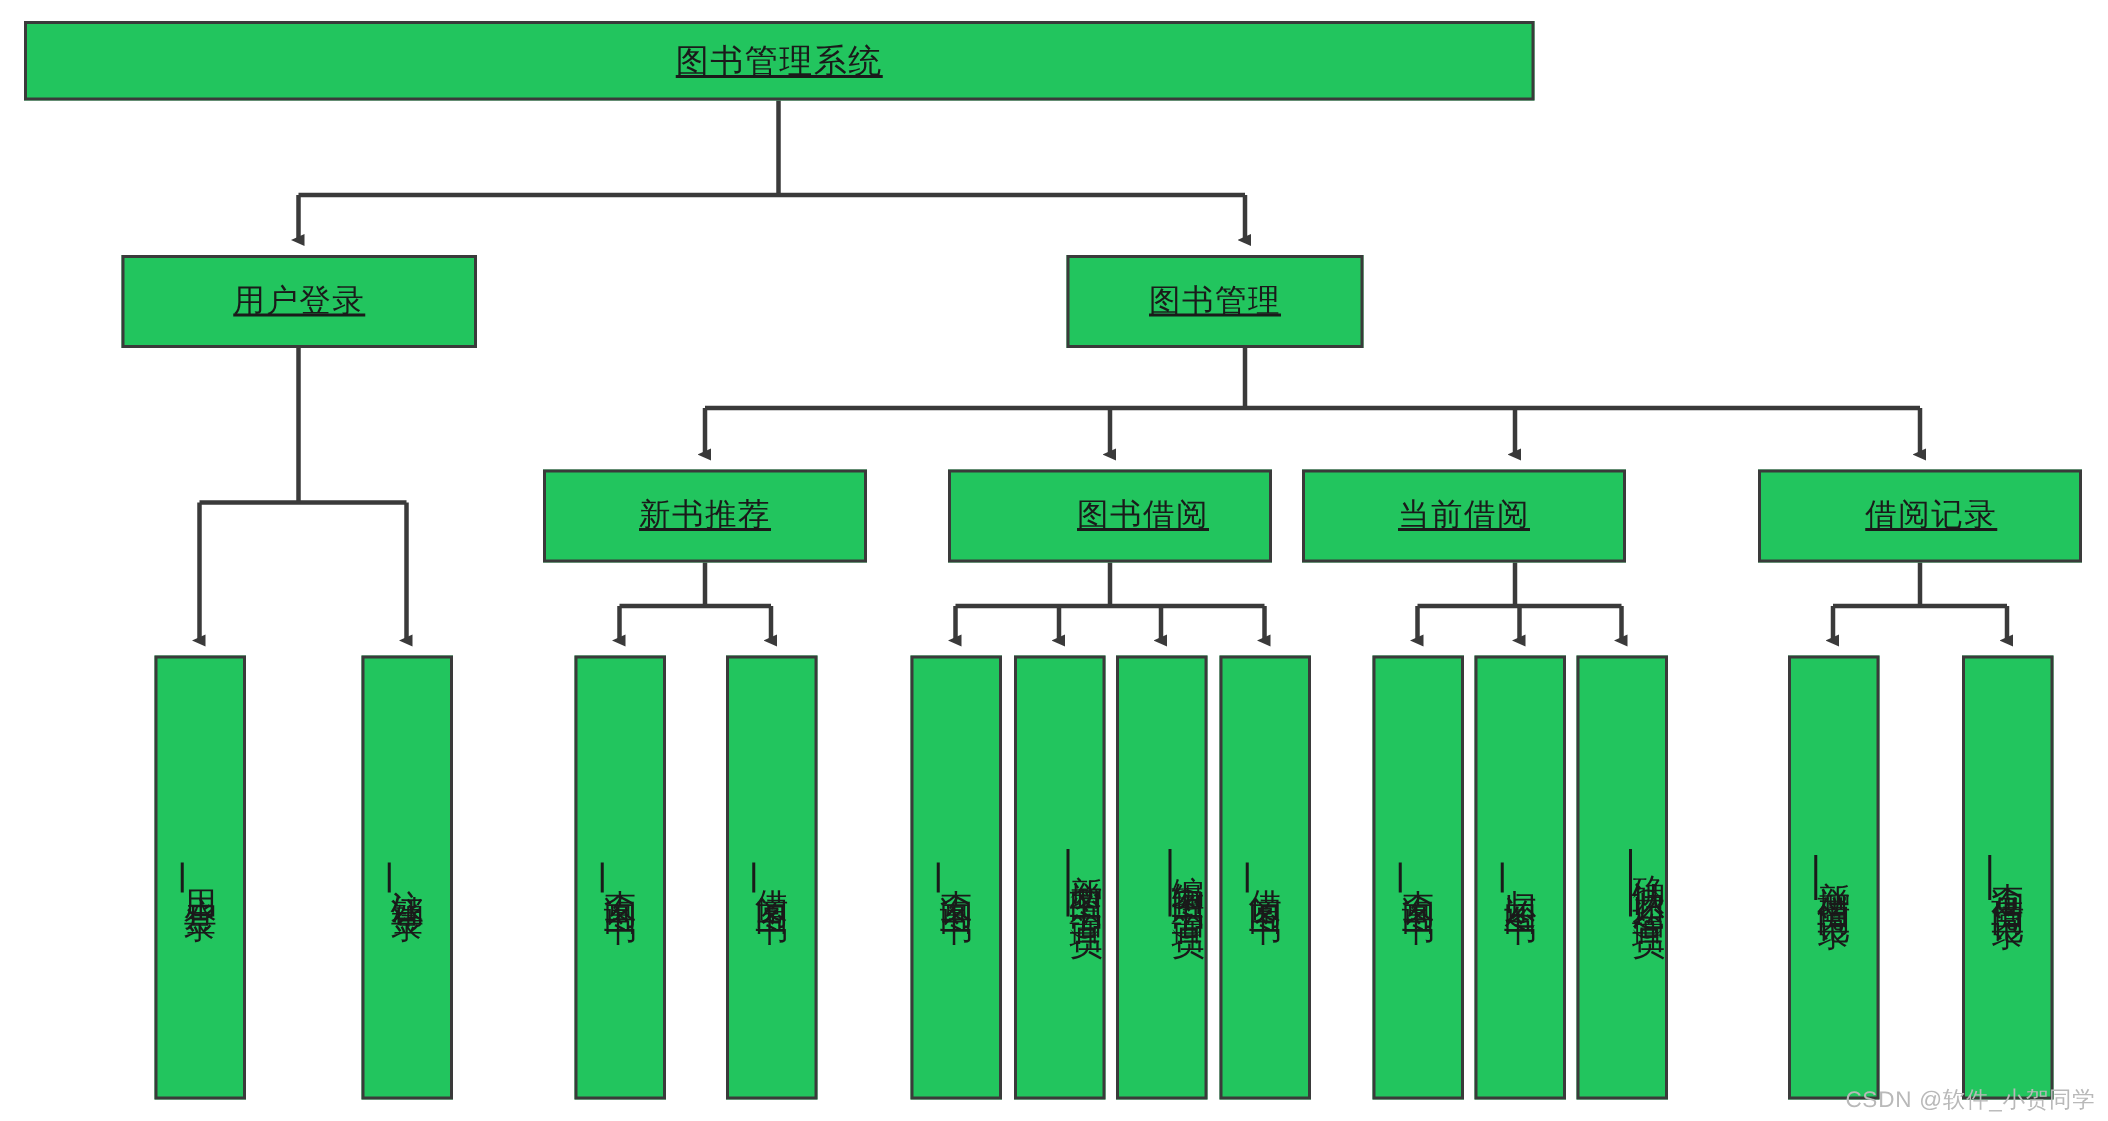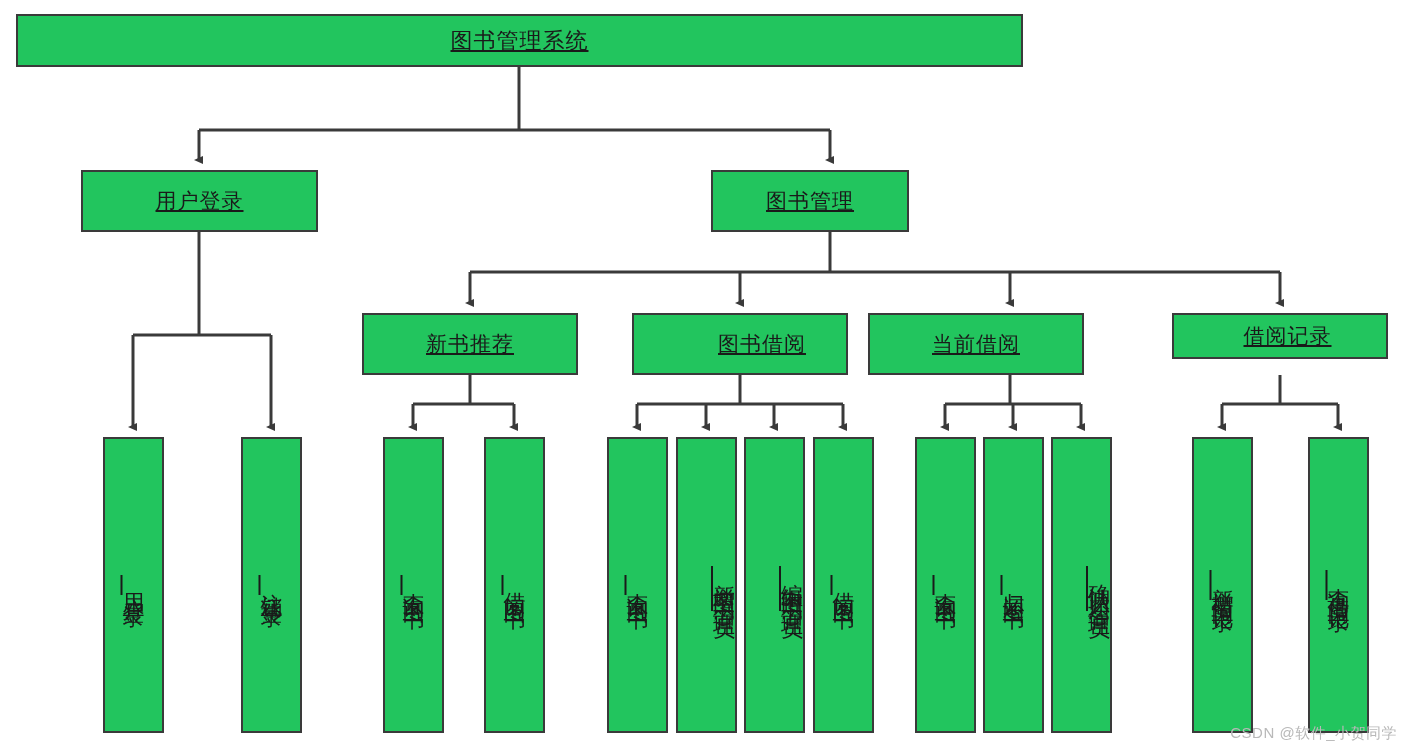--- a/index.html
+++ b/index.html
@@ -133,21 +133,21 @@
 
   <div class="node" style="left:362px;top:313px;width:216px;height:62px;text-align:center;">
     <span class="label">新书推荐</span>
   </div>
   <div class="node" style="left:632px;top:313px;width:216px;height:62px;padding-left:44px;">
     <span class="label">图书借阅</span>
   </div>
   <div class="node" style="left:868px;top:313px;width:216px;height:62px;">
     <span class="label">当前借阅</span>
   </div>
-  <div class="node" style="left:1172px;top:313px;width:216px;height:46px;padding-left:15px;">
+  <div class="node" style="left:1172px;top:313px;width:216px;height:62px;padding-left:15px;">
     <span class="label">借阅记录</span>
   </div>
 
   <div class="node leaf short" style="left:103px;top:437px;width:61px;height:296px;">
     <span class="label">用户登录</span>
   </div>
   <div class="node leaf short" style="left:241px;top:437px;width:61px;height:296px;">
     <span class="label">注销登录</span>
   </div>
 

